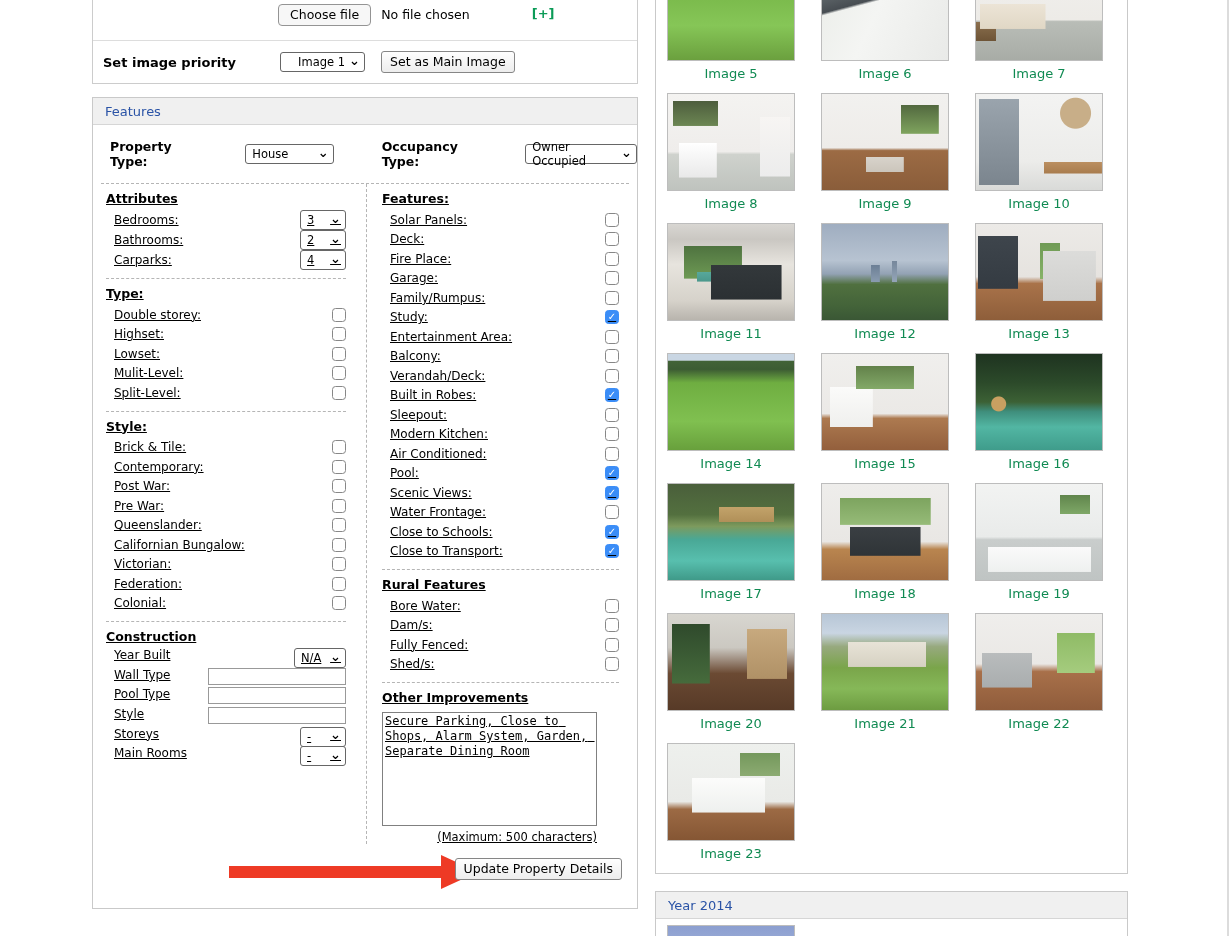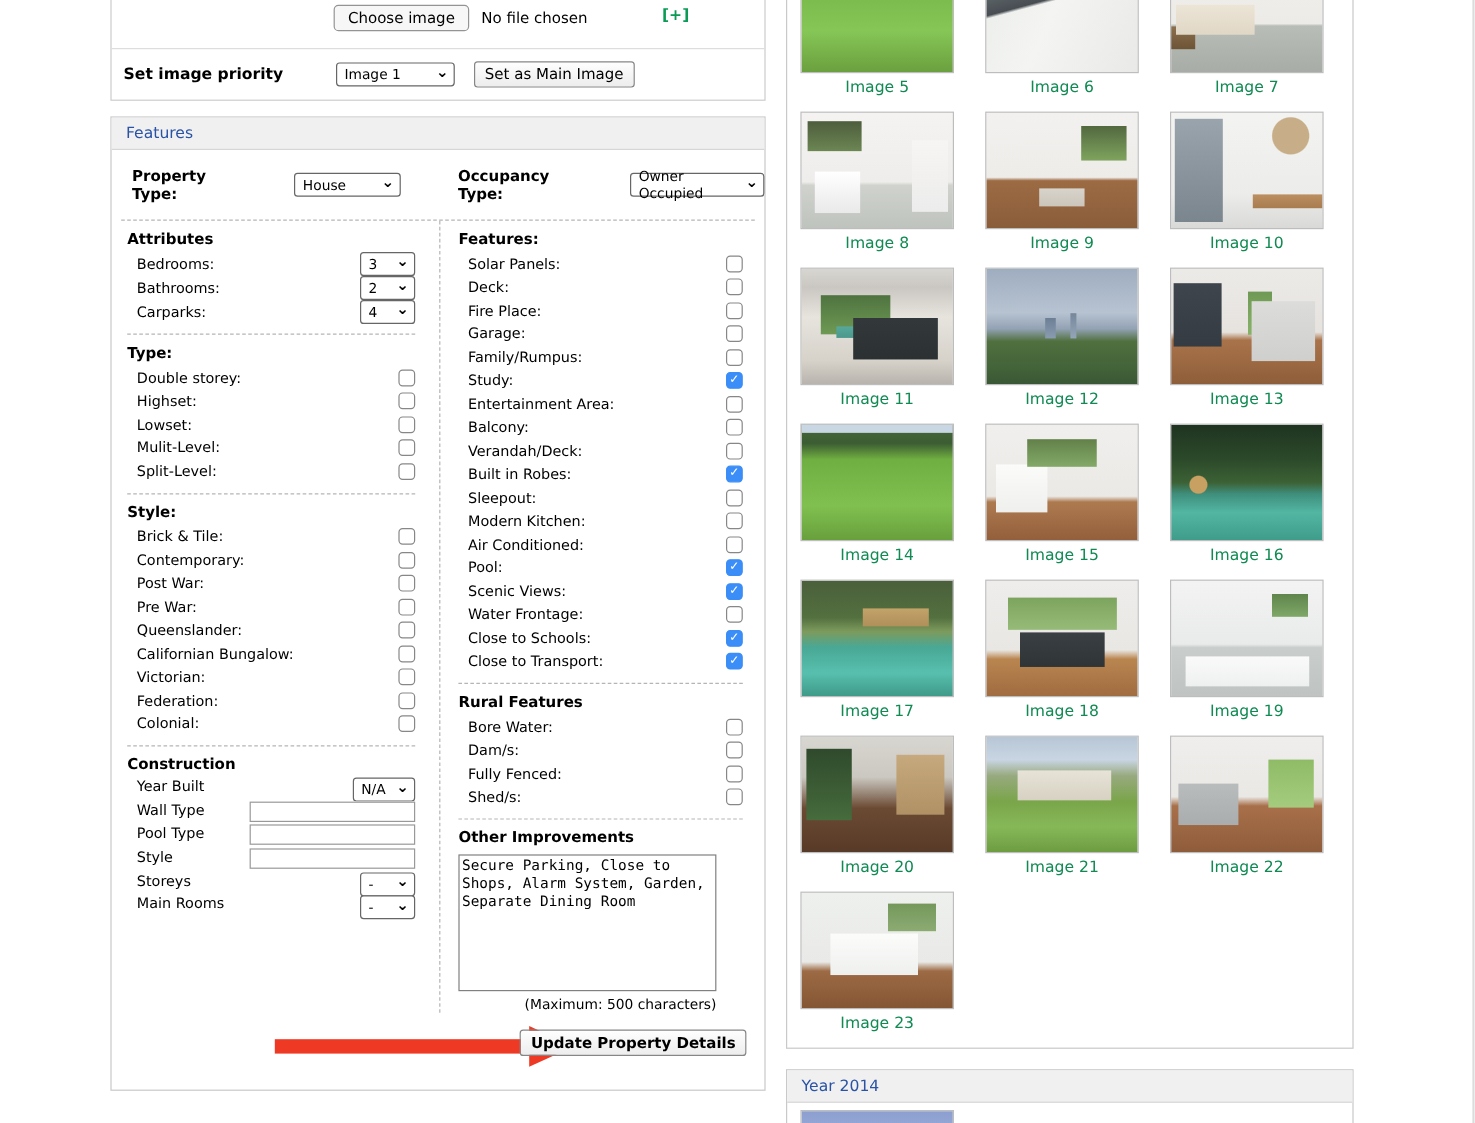--- a/index.html
+++ b/index.html
@@ -20,55 +20,55 @@
     flex:0 0 auto;text-align:center;font-size:10px;line-height:12px;color:#fff;font-weight:bold;}
   .cb.on{background:#3b8df7;border-color:#3b8df7;}
 
   
   .upload-box{position:absolute;left:92px;top:-8px;width:546px;border:1px solid #ccc;background:#fff;box-sizing:border-box;}
   .upload-row1{height:48px;display:flex;align-items:flex-start;padding:11px 0 0 185px;box-sizing:border-box;border-bottom:1px solid #ddd;}
   .no-file{margin-left:10px;font-size:12.5px;padding-top:3px;}
   .plus-link{margin-left:62px;color:#0b9b57;font-weight:600;font-size:13px;padding-top:2px;text-decoration:none;}
   .upload-row2{height:42px;display:flex;align-items:center;padding-left:10px;}
   .prio-label{font-weight:bold;font-size:13px;width:177px;}
-  .prio-sel{width:99px;}
+  .prio-sel{width:85px;justify-content:flex-end;}
   .prio-btn{margin-left:16px;}
 
   
   .features-panel{position:absolute;left:92px;top:97px;width:546px;height:812px;border:1px solid #c9c9c9;
     background:#fff;box-sizing:border-box;}
   .panel-header{height:27px;background:#f0f0f0;border-bottom:1px solid #d6d6d6;box-sizing:border-box;
     color:#2a53a6;font-weight:normal;font-size:13px;padding:6px 0 0 12px;}
   .prop-row{height:58px;display:flex;align-items:center;padding-left:17px;box-sizing:border-box;}
   .prop-row .lbl{font-weight:bold;font-size:12.5px;}
   .sel-house{width:90px;margin-left:34px;}
   .occ-lbl{margin-left:48px;}
   .sel-occ{width:114px;margin-left:28px;}
 
-  .columns{display:flex;border-top:1px dashed #b5b5b5;margin:0 8px;}
+  .columns{display:flex;border-top:1px dashed #b5b5b5;margin:0 8px;text-decoration:underline;}
   .col-left{width:266px;box-sizing:border-box;border-right:1px dashed #b5b5b5;padding:0 20px 10px 5px;}
   .col-right{flex:1;padding:0 10px 0 15px;}
   .sec-h{font-weight:bold;font-size:12.5px;margin:7px 0 4px;}
   .sec-div{border-top:1px dashed #b5b5b5;margin-top:8px;}
   .chk-row{display:flex;align-items:center;justify-content:space-between;height:19.5px;}
   .chk-row .lab{padding-left:8px;}
   .attr-row{display:flex;align-items:center;justify-content:space-between;height:20px;}
   .attr-row .lab{padding-left:8px;}
   .sel-small{width:46px;}
   .sel-year{width:52px;}
   .cons-row{display:flex;justify-content:space-between;height:19.7px;}
   .cons-row .lab{padding-left:8px;}
 
   .oi-textarea{display:block;width:215px;height:114px;box-sizing:border-box;border:1px solid #808080;
     margin-top:7px;padding:1px 2px;font-family:"DejaVu Sans Mono","Liberation Mono",monospace;
     font-size:12px;line-height:15px;resize:none;background:#fff;}
   .max-note{margin-top:4px;text-align:right;padding-right:22px;font-size:11.5px;}
 
   .action-row{position:relative;margin-top:10px;height:36px;}
-  .upd-btn{position:absolute;right:15px;top:4px;font-weight:bold;}
+  .upd-btn{position:absolute;right:15px;top:4px;}
   .arrow{position:absolute;right:159px;top:1px;display:flex;align-items:center;height:34px;}
   .arrow-shaft{width:212px;height:12px;background:#ee3a25;}
   .arrow-head{width:0;height:0;border-top:17px solid transparent;border-bottom:17px solid transparent;
     border-left:37px solid #ee3a25;}
 
   
   .gallery-panel{position:absolute;left:655px;top:-48px;width:473px;height:922px;border:1px solid #c9c9c9;
     background:#fff;box-sizing:border-box;padding:10px 0 0 11px;}
   .g-grid{display:grid;grid-template-columns:repeat(3,128px);column-gap:26px;grid-auto-rows:130px;}
   .g-thumb{width:128px;height:98px;box-sizing:border-box;border:1px solid #bdbdbd;background:#ccc;}
@@ -80,21 +80,21 @@
     background:#fff;box-sizing:border-box;}
   .year-img{width:128px;height:70px;margin:6px 0 0 11px;border:1px solid #bdbdbd;box-sizing:border-box;}
 </style>
 </head>
 <body>
 
 <div class="canvas">
 
   <div class="upload-box">
     <div class="upload-row1">
-      <span class="file-btn">Choose image</span>
+      <span class="file-btn">Choose file</span>
       <span class="no-file">No file chosen</span>
       <a class="plus-link">[+]</a>
     </div>
     <div class="upload-row2">
       <span class="prio-label">Set image priority</span>
       <span class="sel prio-sel">
         <span>Image 1</span>
         <span class="chev">⌄</span>
       </span>
       <span class="btn prio-btn">Set as Main Image</span>

